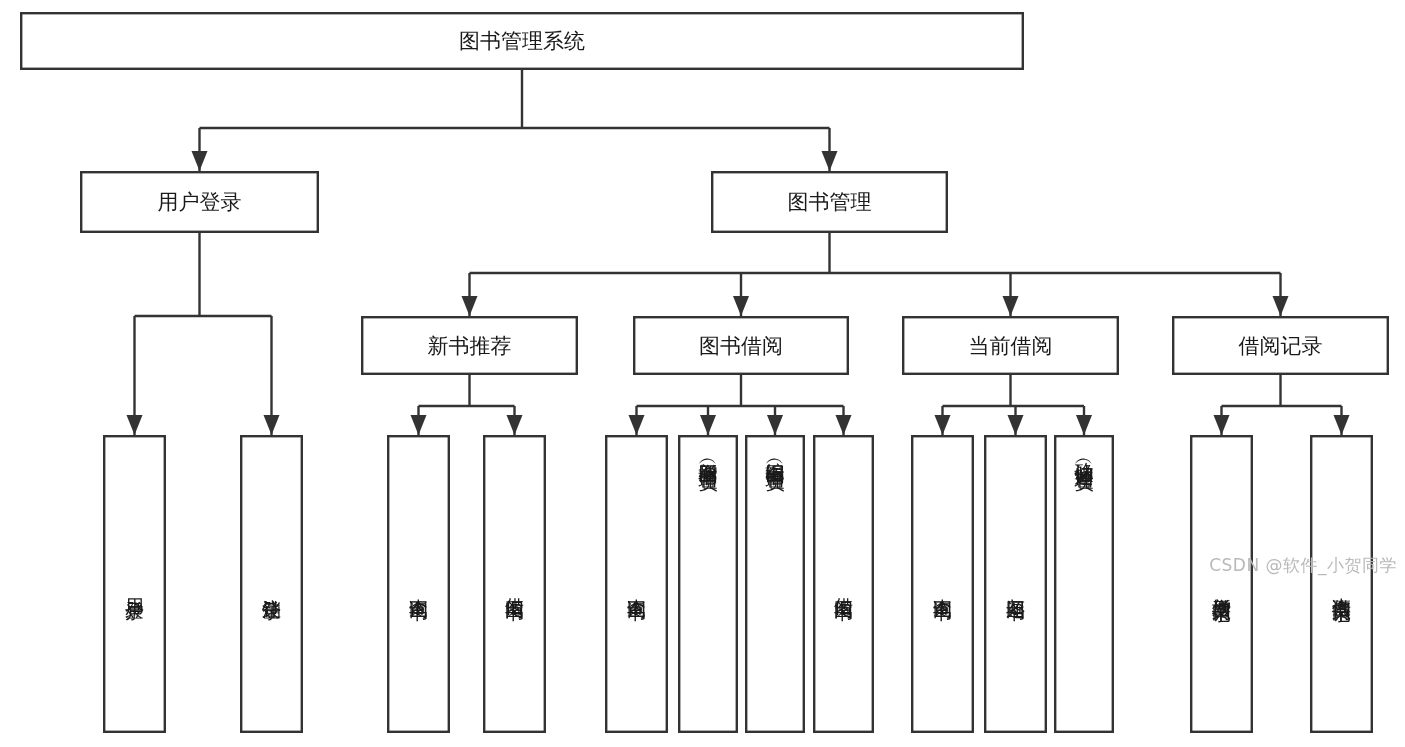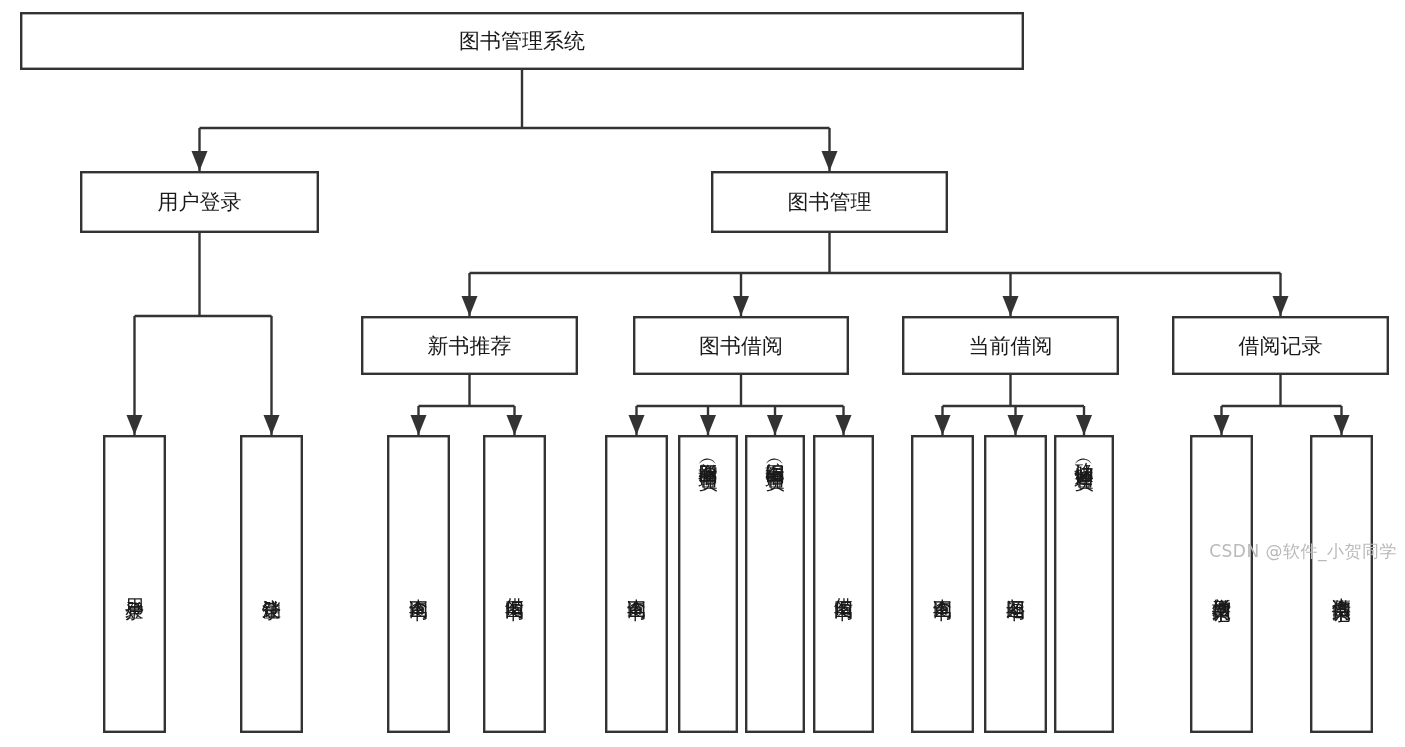--- a/index.html
+++ b/index.html
@@ -62,21 +62,21 @@
     font-size: 19px;
     line-height: 1.05;
     letter-spacing: 1.5px;
     color: #1a1a1a;
     white-space: nowrap;
     font-family: "DejaVu Sans", "Liberation Sans", sans-serif;
   }
   .watermark {
     position: absolute;
     right: 8px;
-    bottom: 20px;
+    bottom: 6px;
     font-size: 17px;
     color: #b9b9b9;
     font-family: "DejaVu Sans", "Liberation Sans", sans-serif;
     letter-spacing: 0.5px;
     white-space: nowrap;
   }
 </style>
 </head>
 <body>
 

